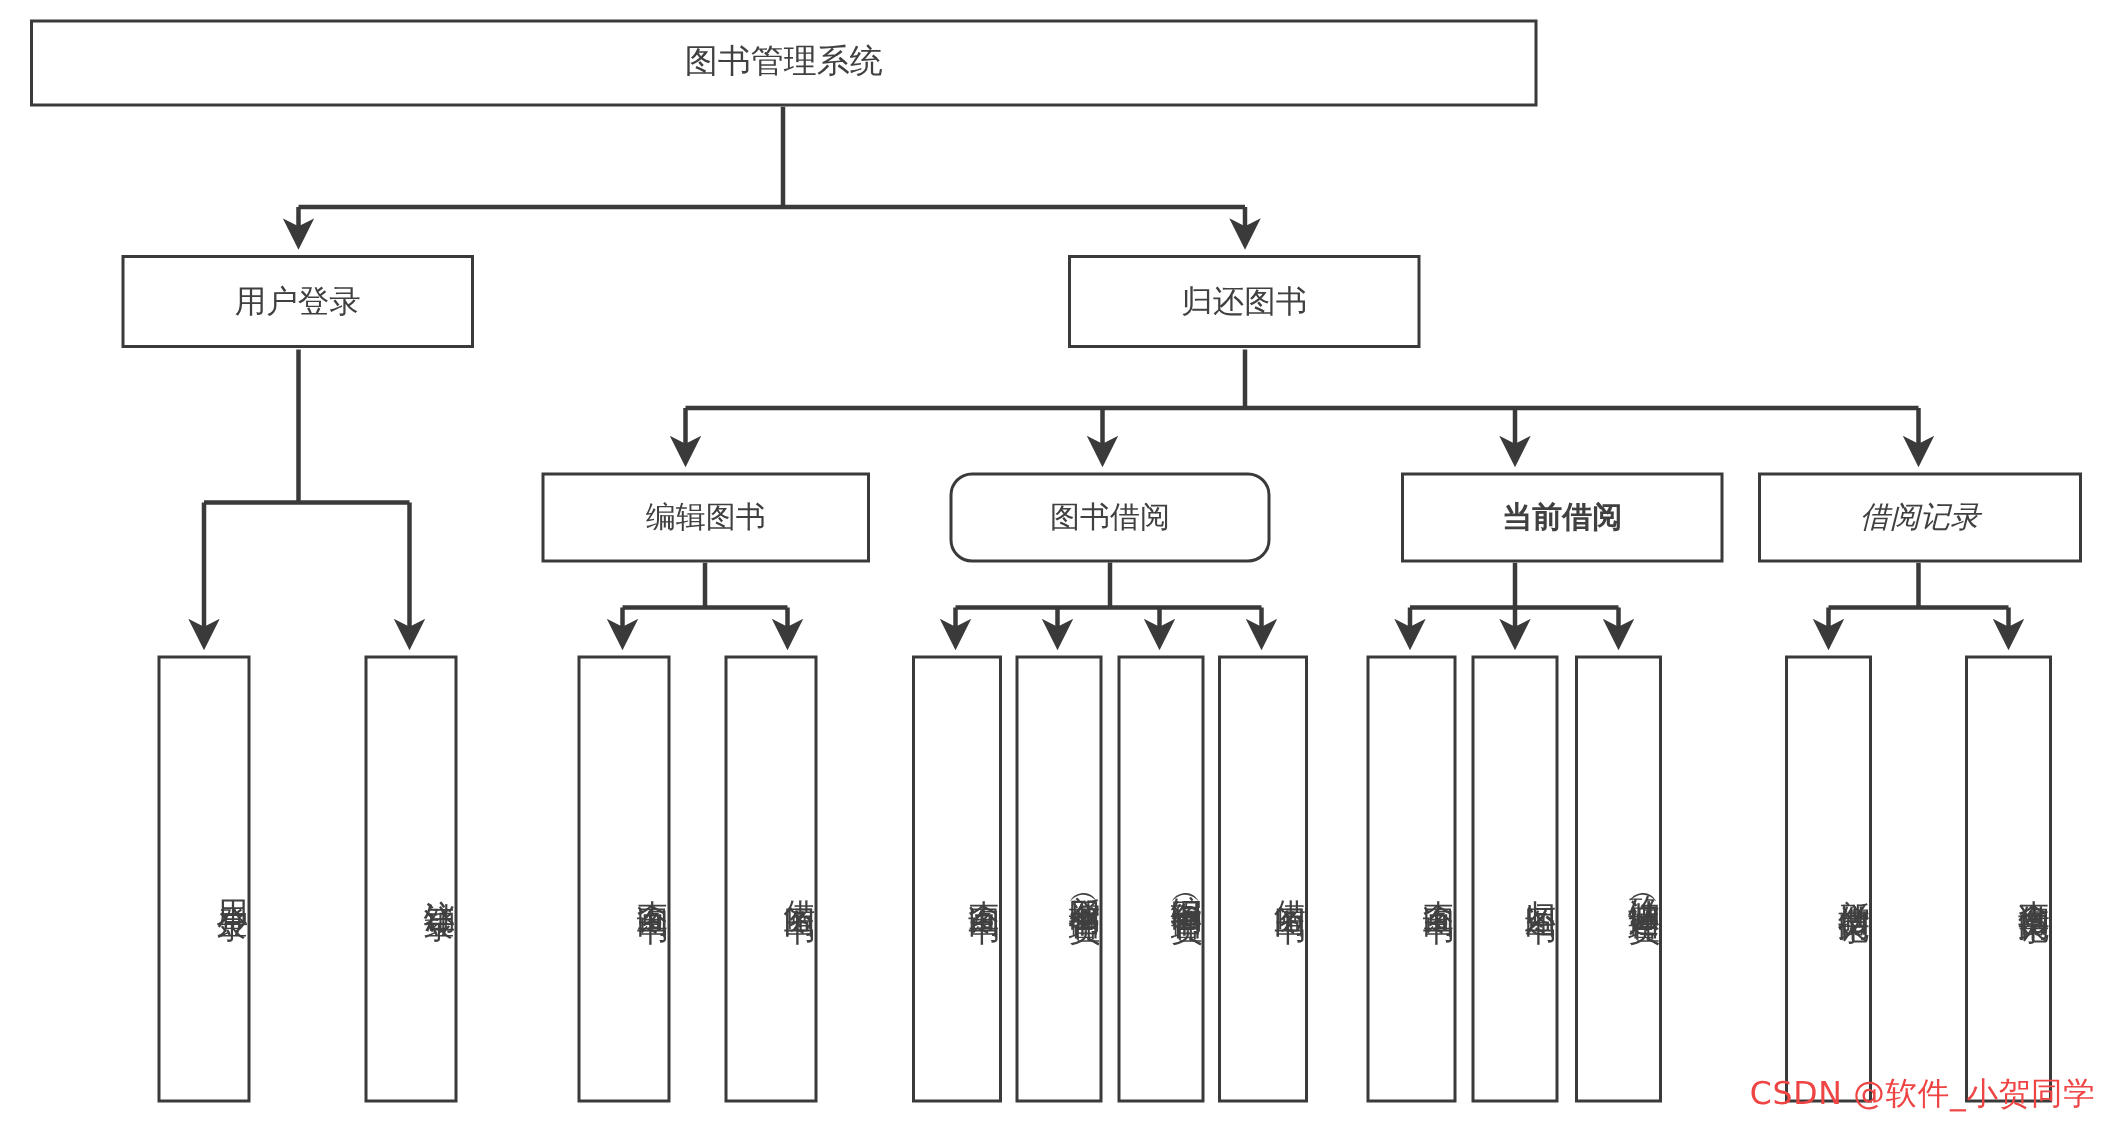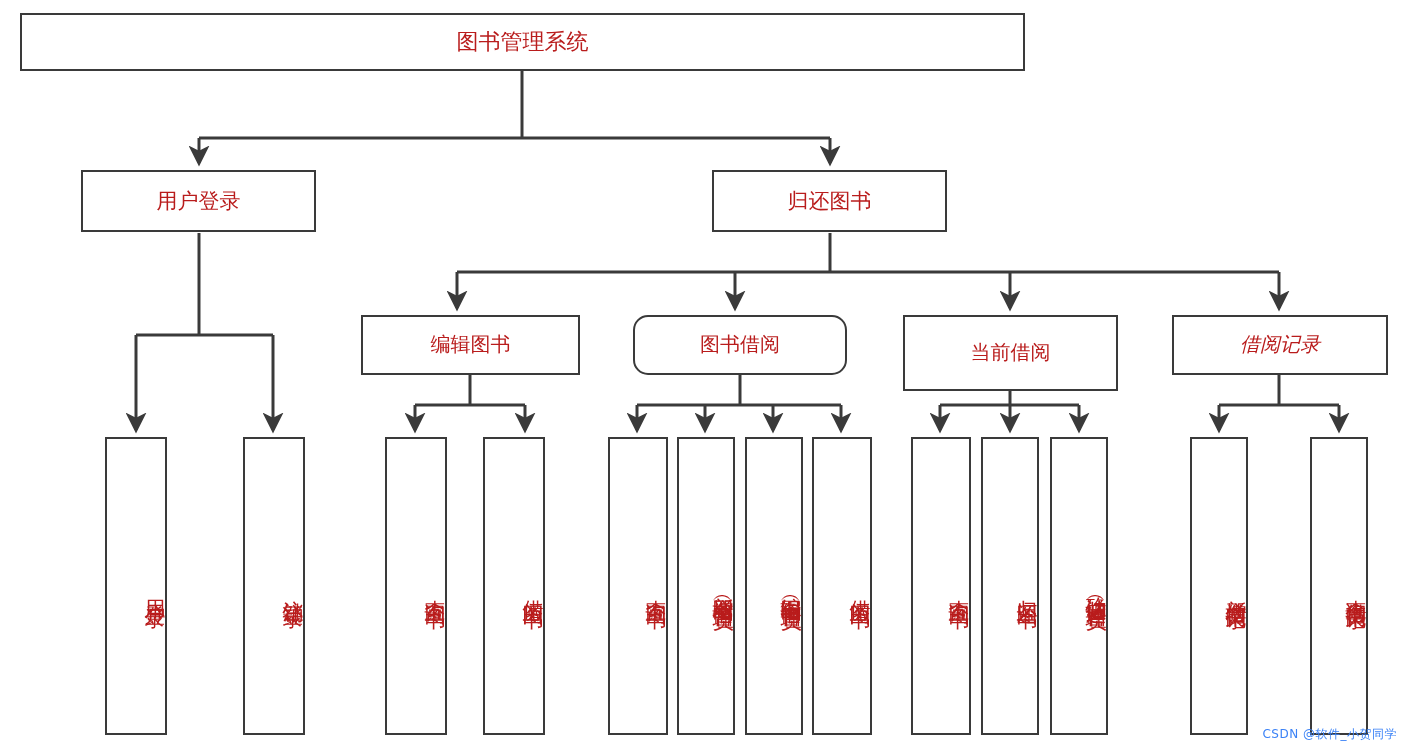--- a/index.html
+++ b/index.html
@@ -26,21 +26,21 @@
     height: 747px;
   }
   .node {
     position: absolute;
     box-sizing: border-box;
     background: #ffffff;
     border: 2px solid #3a3a3a;
     display: flex;
     align-items: center;
     justify-content: center;
-    color: #b91c1c;
+    color: #404040;
     line-height: 1.18;
     text-align: left;
   }
   .node .label {
     display: block;
   }
   .node-root {
     font-size: 22px;
   }
   .node-l2 {
@@ -63,22 +63,22 @@
     letter-spacing: 3px;
     line-height: 1;
   }
   .node-leaf.leaf-tall .label {
     letter-spacing: 2px;
   }
   #watermark {
     position: absolute;
     right: 8px;
     bottom: 4px;
-    font-size: 12px;
-    color: #3b82f6;
+    font-size: 21px;
+    color: #ef4444;
     letter-spacing: 0.5px;
     white-space: nowrap;
     pointer-events: none;
   }
 </style>
 </head>
 <body>
 
 <div id="diagram-root">
 
@@ -142,21 +142,21 @@
   <div class="node node-l2" style="left:712px; top:170px; width:235px; height:62px;">
     <span class="label">归还图书</span>
   </div>
 
   <div class="node node-l3" style="left:361px; top:315px; width:219px; height:60px;">
     <span class="label">编辑图书</span>
   </div>
   <div class="node node-l3" style="left:633px; top:315px; width:214px; height:60px;border-radius:15px;">
     <span class="label">图书借阅</span>
   </div>
-  <div class="node node-l3" style="left:903px; top:315px; width:215px; height:76px;">
+  <div class="node node-l3" style="left:934px; top:315px; width:215px; height:60px;font-weight:bold;">
     <span class="label">当前借阅</span>
   </div>
   <div class="node node-l3" style="left:1172px; top:315px; width:216px; height:60px;font-style:italic;">
     <span class="label">借阅记录</span>
   </div>
 
   <div class="node node-leaf" style="left:105px; top:437px; width:62px; height:298px;">
     <span class="label">用户登录</span>
   </div>
   <div class="node node-leaf" style="left:243px; top:437px; width:62px; height:298px;">

